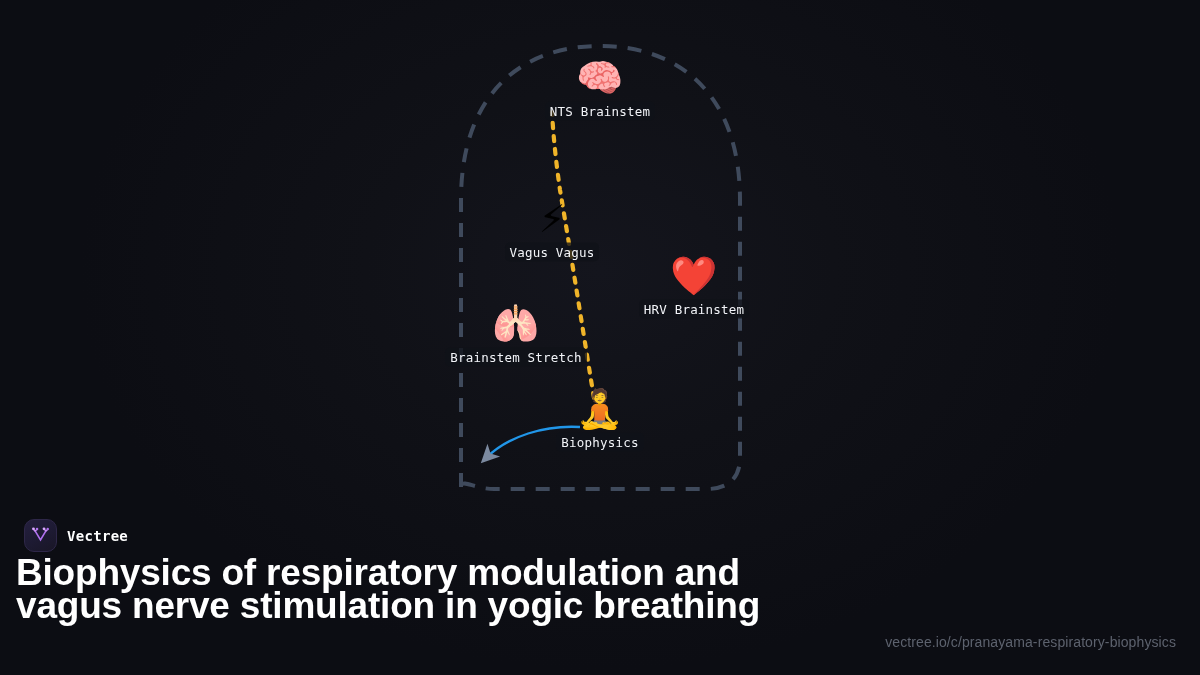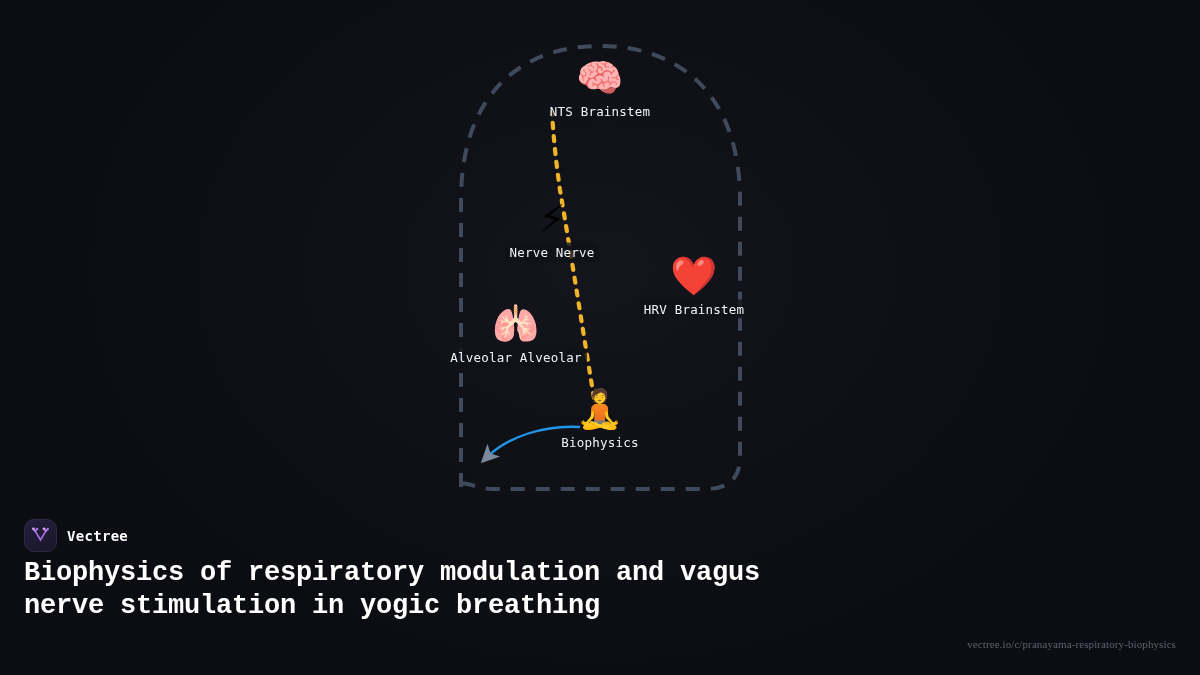--- a/index.html
+++ b/index.html
@@ -53,31 +53,31 @@
     background:linear-gradient(150deg,#241f3e 0%,#1d1a32 55%,#191626 100%);
     border:1px solid #2e2748;
     display:flex; align-items:center; justify-content:center;
   }
   #brand-name{
     font-size:14px; font-weight:bold; color:#ffffff;
     letter-spacing:0.3px;
     font-family:"DejaVu Sans Mono", monospace;
   }
   #title{
-    position:absolute; left:24px; top:52px;
+    position:absolute; left:16px; top:52px;
     width:760px;
-    font-size:27px; font-weight:bold; line-height:32.5px;
+    font-size:37px; font-weight:bold; line-height:32.5px;
     color:#ffffff; letter-spacing:-0.2px;
-    font-family:Liberation Mono, monospace;
+    font-family:Liberation Sans, sans-serif;
   }
   #url{
     position:absolute; right:24px; bottom:25px;
-    font-size:11px; color:#5d626e;
+    font-size:14px; color:#5d626e;
     letter-spacing:0.1px;
-    font-family:Liberation Serif, serif;
+    font-family:Liberation Sans, sans-serif;
   }
 </style>
 </head>
 <body>
 
 <div id="stage">
 
   <div id="diagram">
 
     <svg id="svg-layer" viewBox="0 0 1200 510">
@@ -101,31 +101,31 @@
       <path d="M580,427 C545,425 508,436 486,458" fill="none" stroke="#2196e8" stroke-width="2.3" marker-end="url(#bluehead)"></path>
     </svg>
 
     <div class="node" style="left:600px; top:88px;">
       <div class="glyph">🧠</div>
       <div class="label">NTS Brainstem</div>
     </div>
 
     <div class="node" style="left:552px; top:229px;">
       <div class="glyph">⚡</div>
-      <div class="label">Nerve Nerve</div>
+      <div class="label">Vagus Vagus</div>
     </div>
 
     <div class="node" style="left:694px; top:286px;">
       <div class="glyph">❤️</div>
       <div class="label">HRV Brainstem</div>
     </div>
 
     <div class="node" style="left:516px; top:334px;">
       <div class="glyph">🫁</div>
-      <div class="label">Alveolar Alveolar</div>
+      <div class="label">Brainstem Stretch</div>
     </div>
 
     <div class="node" style="left:600px; top:419px;">
       <div class="glyph">🧘</div>
       <div class="label">Biophysics</div>
     </div>
 
   </div>
 
   <div id="footer">

